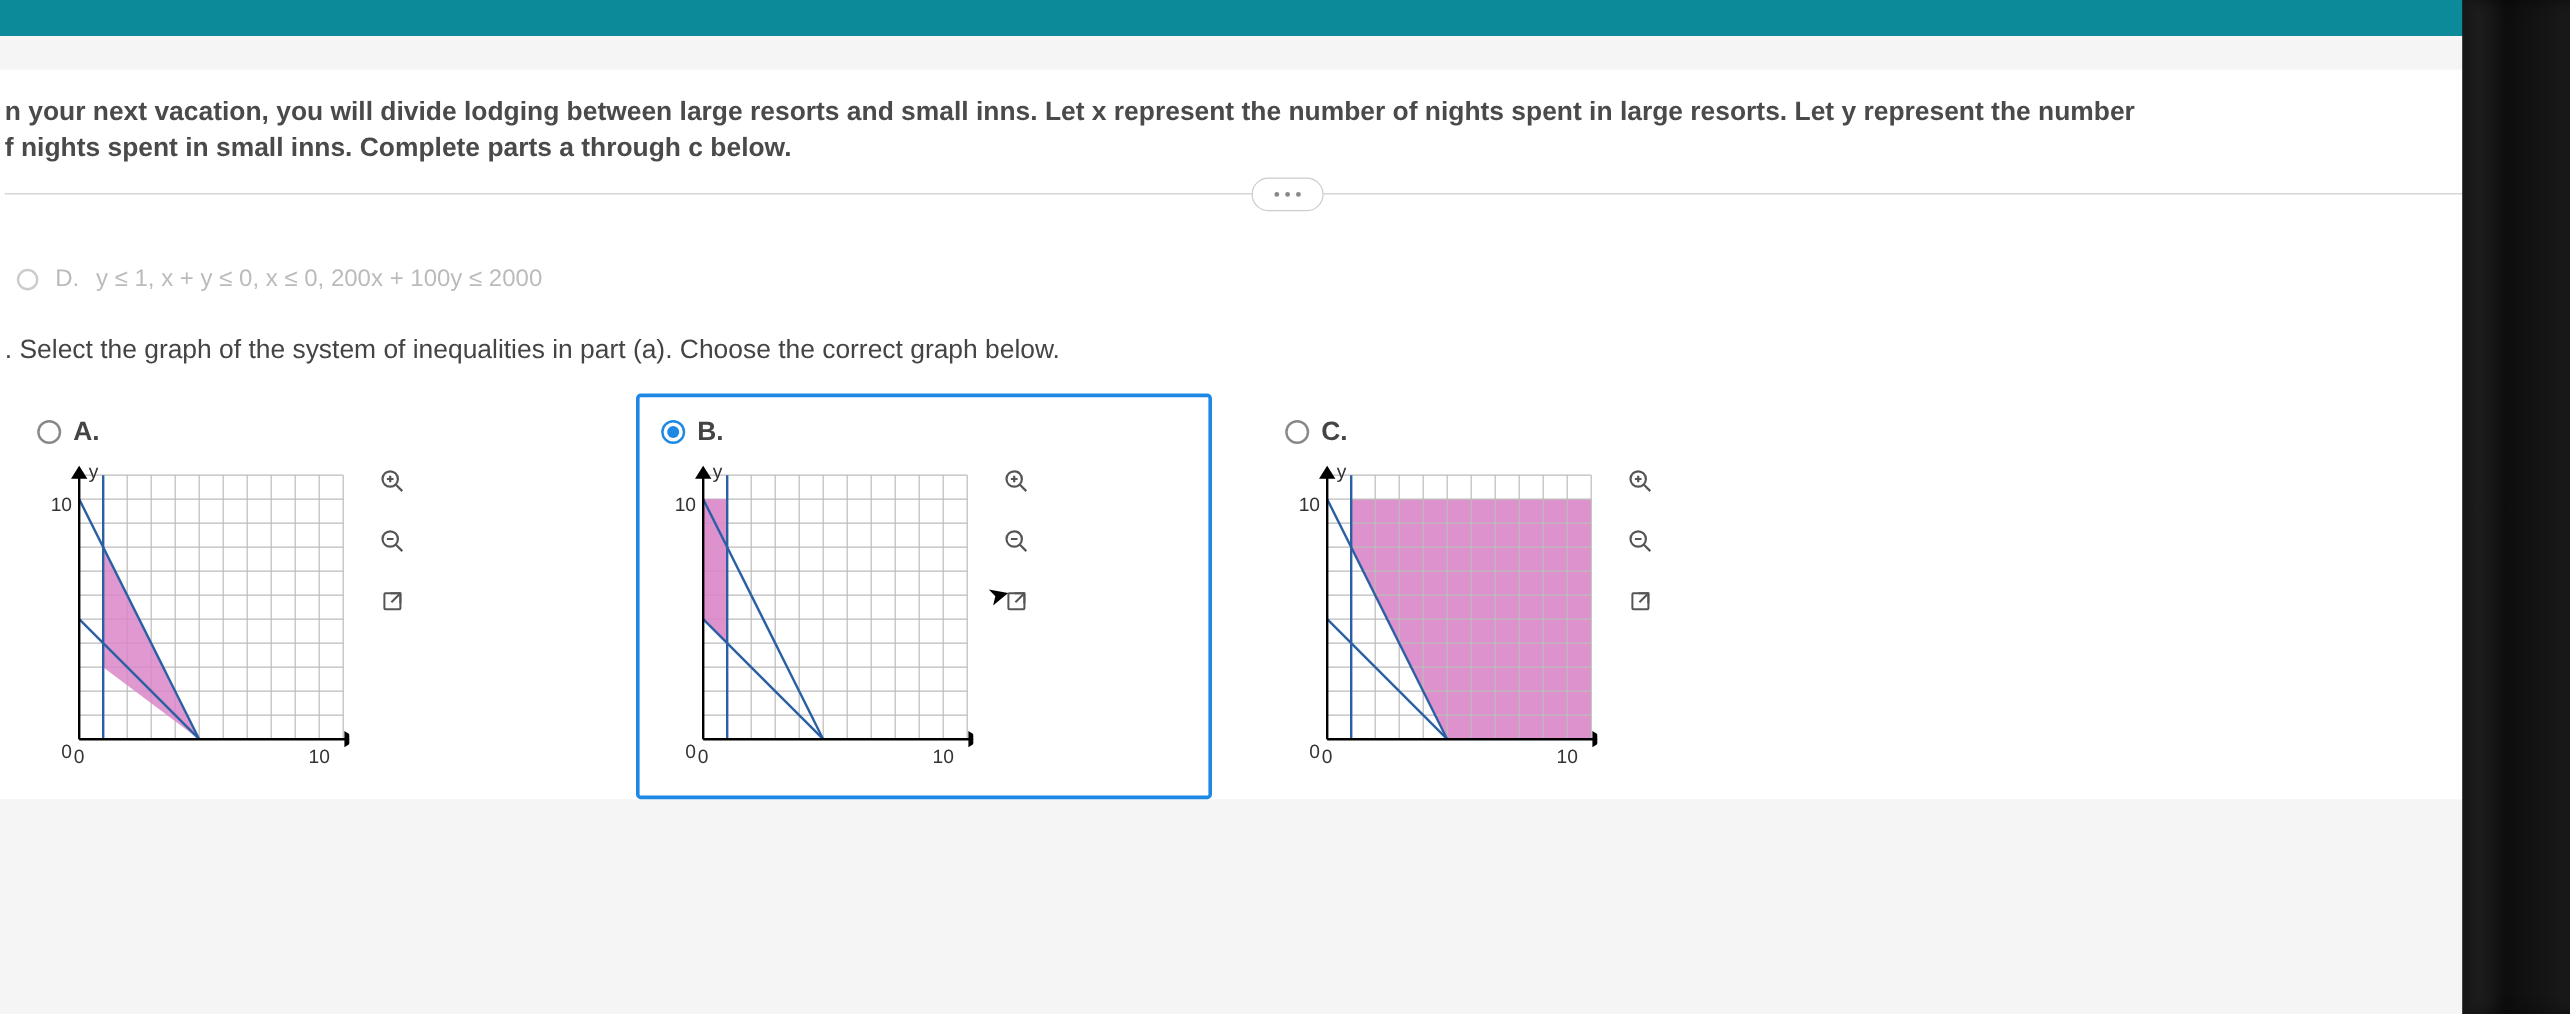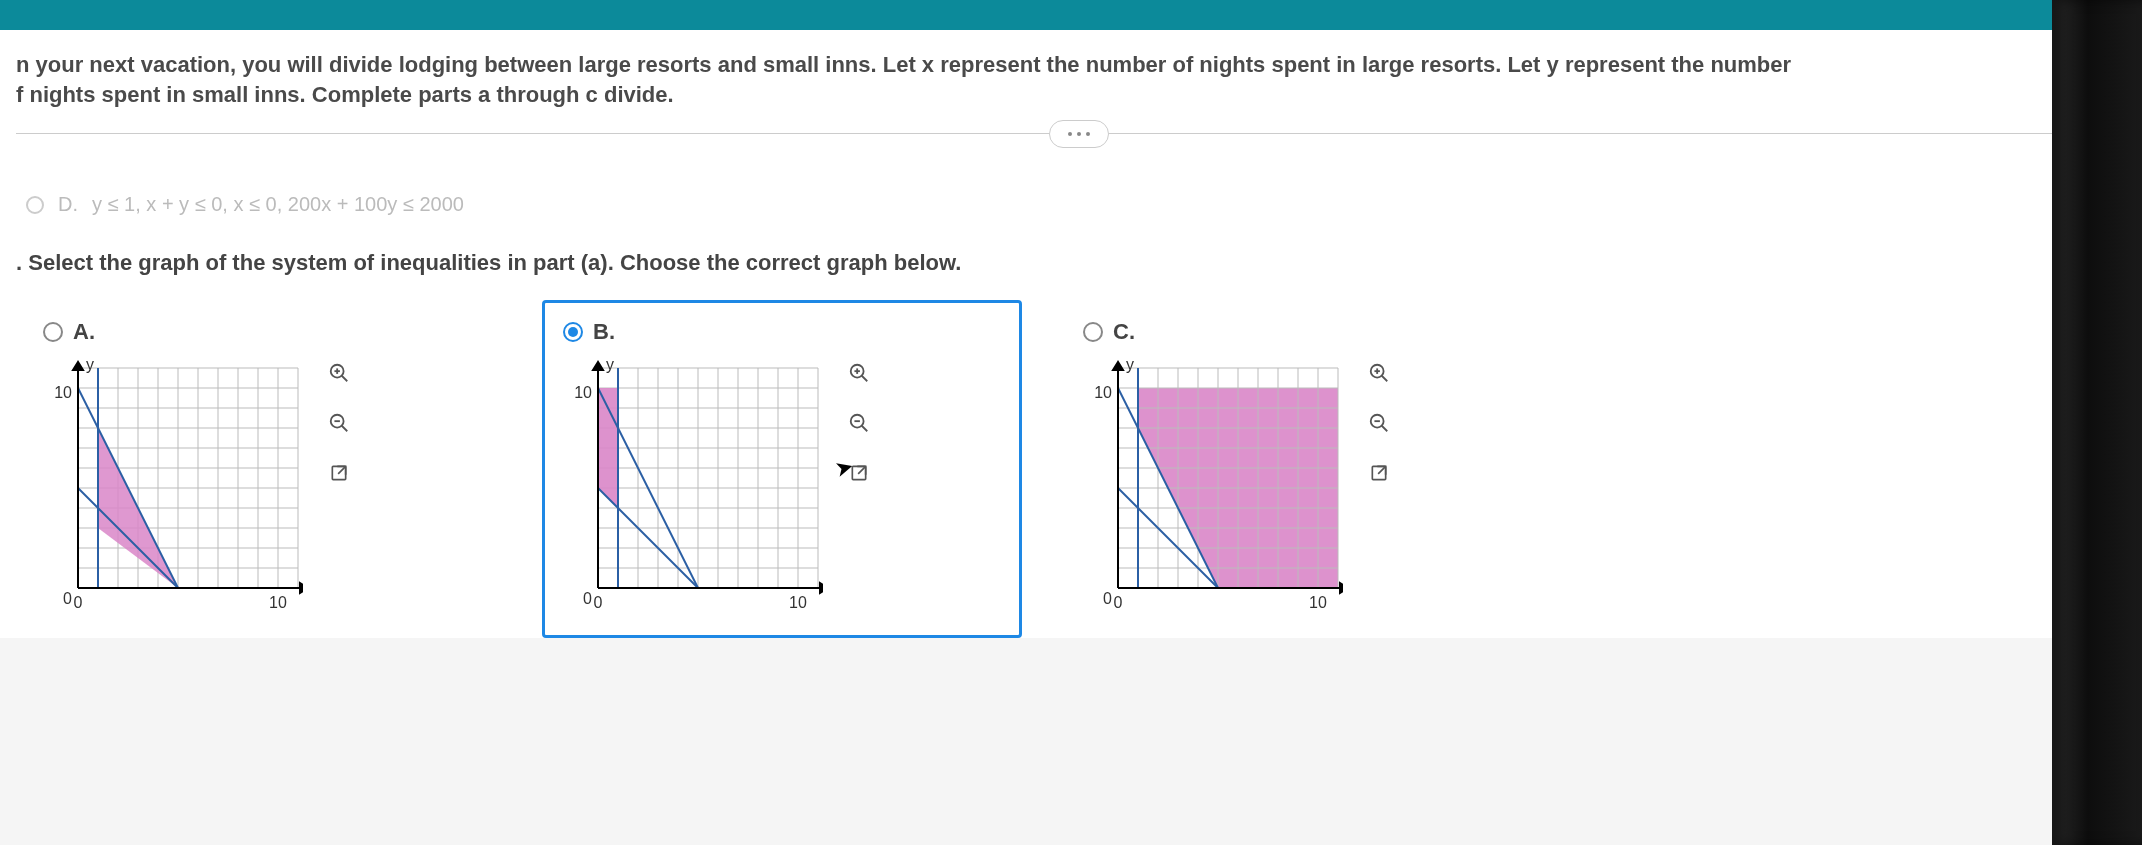--- a/index.html
+++ b/index.html
@@ -11,24 +11,25 @@
     overflow: hidden;
     position: relative;
   }
   .top-bar {
     background: #0c8a9a;
     height: 30px;
     width: 100%;
   }
   .content {
     background: #ffffff;
-    padding: 20px 0 0 16px;
+    padding: 20px 0 0 4px;
     color: #444;
     font-size: 22px;
     line-height: 1.35;
+    margin-top: 28px;
   }
   .question-text {
     padding: 0 20px 18px 0;
     font-weight: 600;
     color: #4a4a4a;
   }
   .divider-row {
     position: relative;
     height: 28px;
     border-top: 1px solid #ccc;
@@ -60,21 +61,21 @@
     display: flex;
     align-items: center;
     gap: 14px;
   }
   .radio-dim {
     width: 18px; height: 18px; border: 2px solid #ccc; border-radius: 50%;
   }
   .sub-question {
     color: #444;
     font-size: 22px;
-    font-weight: 700;
+    font-weight: 400;
     padding: 6px 0 22px 0;
   }
   .choices-row {
     display: flex;
     gap: 40px;
     align-items: flex-start;
     padding-left: 6px;
   }
   .choice-card {
     position: relative;
@@ -145,21 +146,21 @@
 </style>
 </head>
 <body>
 
 <div class="top-bar"></div>
 
 <div class="content">
 
   <div class="question-text">
     <span>n your next vacation, you will divide lodging between large resorts and small inns. Let x represent the number of nights spent in large resorts. Let y represent the number</span><br>
-    <span>f nights spent in small inns. Complete parts a through c divide.</span>
+    <span>f nights spent in small inns. Complete parts a through c below.</span>
   </div>
 
   <div class="divider-row">
     <div class="dots-capsule">
       <span class="dot"></span>
         <span class="dot"></span>
         <span class="dot"></span>
     </div>
   </div>
 

